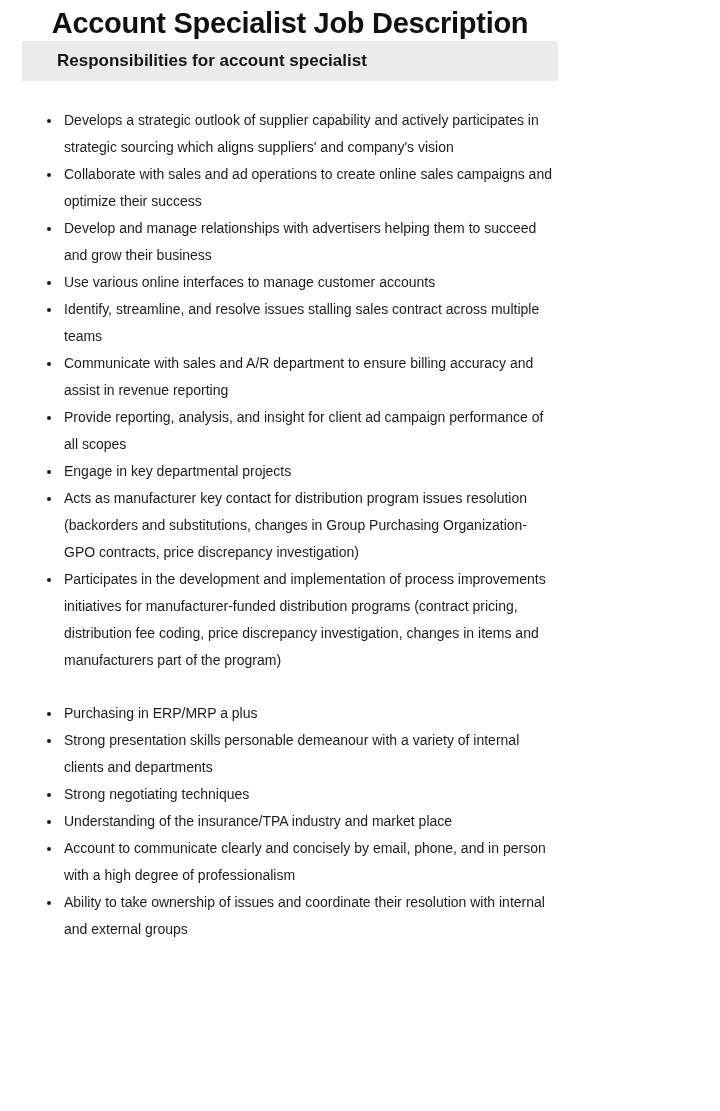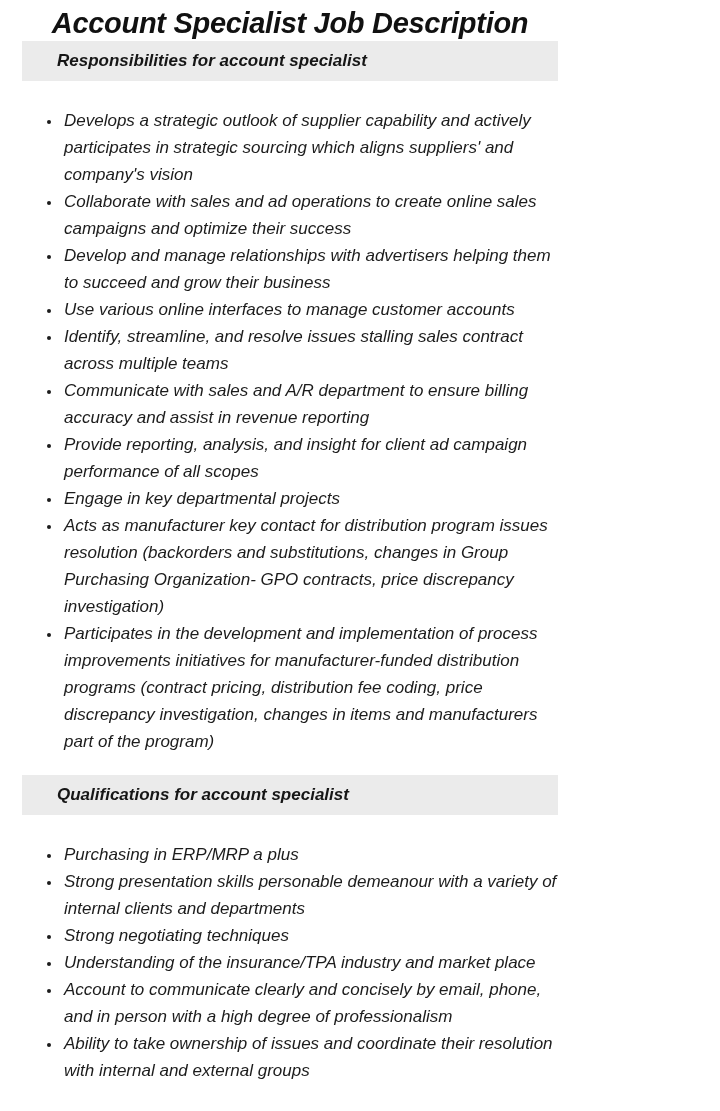--- a/index.html
+++ b/index.html
@@ -11,21 +11,20 @@
     width: 720px;
     min-height: 1111px;
     font-family: "Liberation Sans", sans-serif;
     color: #1a1a1a;
     -webkit-font-smoothing: antialiased;
   }
   .page {
     padding: 0 22px;
     box-sizing: border-box;
     width: 580px;
-    font-style: italic;
   }
   h1.doc-title {
     margin: 6px 0 0 0;
     text-align: center;
     font-size: 29px;
     line-height: 1.2;
     font-weight: 800;
     letter-spacing: -0.3px;
     color: #111111;
   }
@@ -43,21 +42,21 @@
     font-weight: 700;
     color: #161616;
     margin: 0;
   }
   ul.bullet-list {
     margin: 26px 0 20px 0;
     padding: 0 0 0 40px;
     list-style: disc outside;
   }
   ul.bullet-list li {
-    font-size: 17px;
+    font-size: 14px;
     line-height: 27px;
     color: #1c1c1c;
     padding-left: 2px;
   }
   ul.bullet-list li::marker {
     font-size: 14px;
     color: #1c1c1c;
   }
 </style>
 </head>
@@ -79,21 +78,20 @@
       <li>Identify, streamline, and resolve issues stalling sales contract across multiple teams</li>
       <li>Communicate with sales and A/R department to ensure billing accuracy and assist in revenue reporting</li>
       <li>Provide reporting, analysis, and insight for client ad campaign performance of all scopes</li>
       <li>Engage in key departmental projects</li>
       <li>Acts as manufacturer key contact for distribution program issues resolution (backorders and substitutions, changes in Group Purchasing Organization- GPO contracts, price discrepancy investigation)</li>
       <li>Participates in the development and implementation of process improvements initiatives for manufacturer-funded distribution programs (contract pricing, distribution fee coding, price discrepancy investigation, changes in items and manufacturers part of the program)</li>
     </ul>
   </section>
 
   <section>
-    <div class="section-heading">Qualifications for account specialist</div>
 
     <ul class="bullet-list">
       <li>Purchasing in ERP/MRP a plus</li>
       <li>Strong presentation skills personable demeanour with a variety of internal clients and departments</li>
       <li>Strong negotiating techniques</li>
       <li>Understanding of the insurance/TPA industry and market place</li>
       <li>Account to communicate clearly and concisely by email, phone, and in person with a high degree of professionalism</li>
       <li>Ability to take ownership of issues and coordinate their resolution with internal and external groups</li>
     </ul>
   </section>

